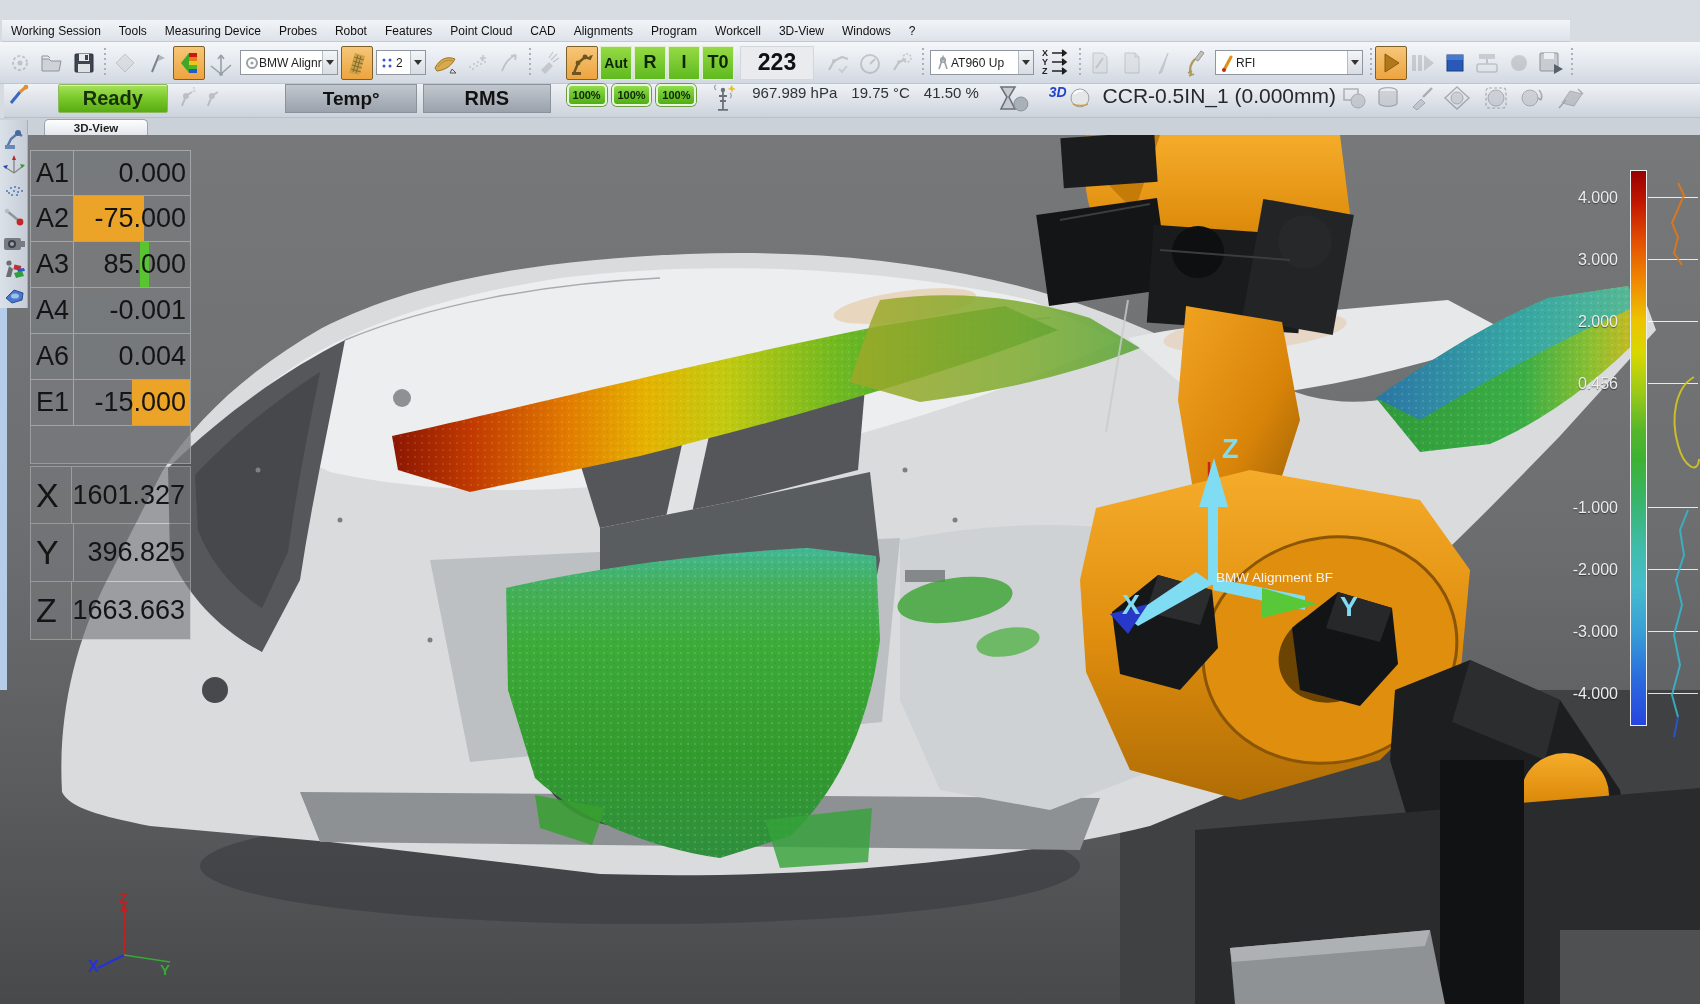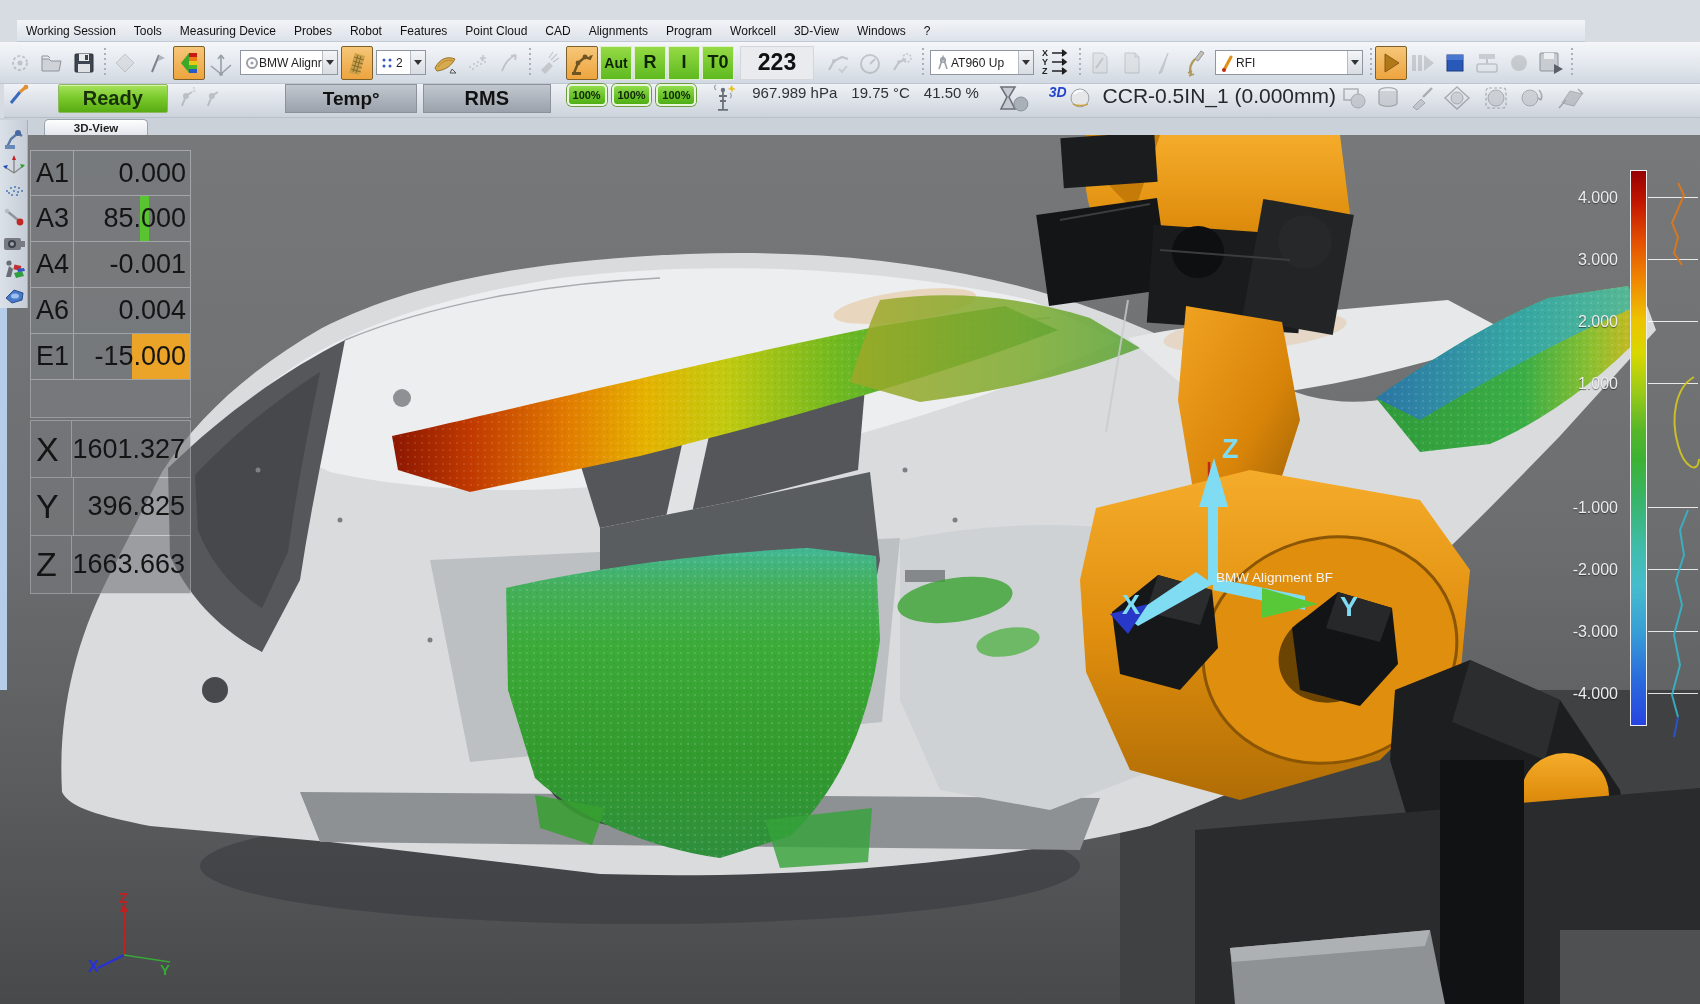--- a/index.html
+++ b/index.html
@@ -8,21 +8,21 @@
 
   
   #titlebar { position:absolute; left:0; top:0; width:1700px; height:20px;
     background:linear-gradient(#4a7ab5,#2b5档); 
     background:linear-gradient(#4979b4 0%, #2e5d98 55%, #234e85 100%);
     display:flex; align-items:center; padding-left:4px; }
   #titlebar .logo { width:13px; height:13px; margin-right:5px; }
   #titlebar .ttext { color:#f2f6fa; font-size:11.5px; text-shadow:0 1px 1px #123; white-space:nowrap; }
 
   
-  #menubar { position:absolute; left:17px; top:20px; width:1568px; height:22px;
+  #menubar { position:absolute; left:2px; top:20px; width:1568px; height:22px;
     background:linear-gradient(#f2f4f7,#dde2ea); border-bottom:1px solid #c3c9d2;
     display:flex; align-items:center; }
   .mi { font-size:12px; color:#111; padding:2px 9px; white-space:nowrap; cursor:default; }
 
   
   #toolbar { position:absolute; left:0; top:42px; width:1700px; height:42px;
     background:linear-gradient(#f4f6f9 0%,#e3e8ee 55%,#d2d8e1 100%);
     border-bottom:1px solid #bfc6cf; display:flex; align-items:center; padding:0 4px; }
   .tsep { width:5px; height:30px; margin:0 2px;
     background:repeating-linear-gradient(to bottom,#aab1bb 0 2px, transparent 2px 5px);
@@ -716,20 +716,27 @@
   </div>
   <div id="leftstrip"></div>
 
   <div id="axis-panel">
     <div class="arow r0">
         <div class="alab">A1</div>
         <div class="aval">
           <span>0.000</span>
         </div>
       </div>
+    <div class="arow r1">
+        <div class="alab">A2</div>
+        <div class="aval">
+          <i class="bar"></i>
+          <span>-75.000</span>
+        </div>
+      </div>
     <div class="arow r2">
         <div class="alab">A3</div>
         <div class="aval">
           <i class="bar"></i>
           <span>85.000</span>
         </div>
       </div>
     <div class="arow r3">
         <div class="alab">A4</div>
         <div class="aval">
@@ -761,21 +768,21 @@
     <div class="crow">
         <div class="clab">Z</div>
         <div class="cval">1663.663</div>
       </div>
   </div>
 
   <div id="scalebar"></div>
   <div class="sclab" style="top:189px">4.000</div>
   <div class="sclab" style="top:251px">3.000</div>
   <div class="sclab" style="top:313px">2.000</div>
-  <div class="sclab" style="top:375px">1.000</div>
+  <div class="sclab" style="top:375px">0.456</div>
   <div class="sclab" style="top:499px">-1.000</div>
   <div class="sclab" style="top:561px">-2.000</div>
   <div class="sclab" style="top:623px">-3.000</div>
   <div class="sclab" style="top:685px">-4.000</div>
   <div class="stick" style="top:197px"></div>
   <div class="stick" style="top:259px"></div>
   <div class="stick" style="top:321px"></div>
   <div class="stick" style="top:383px"></div>
   <div class="stick" style="top:507px"></div>
   <div class="stick" style="top:569px"></div>

